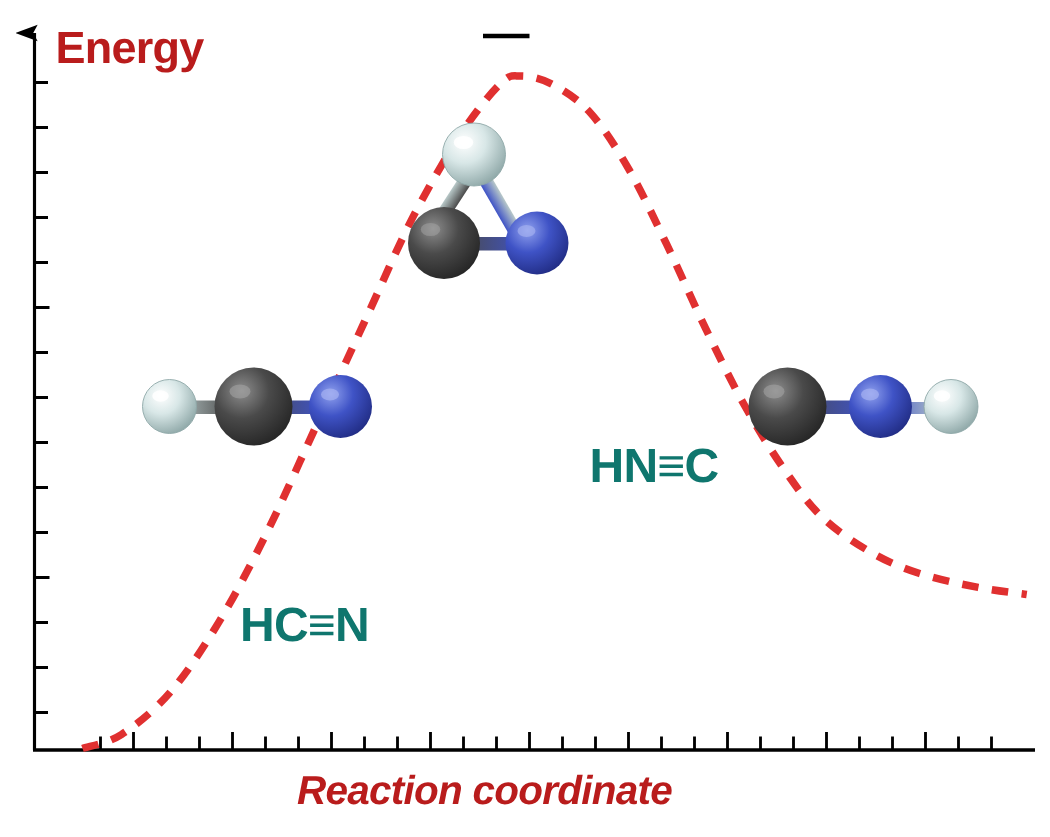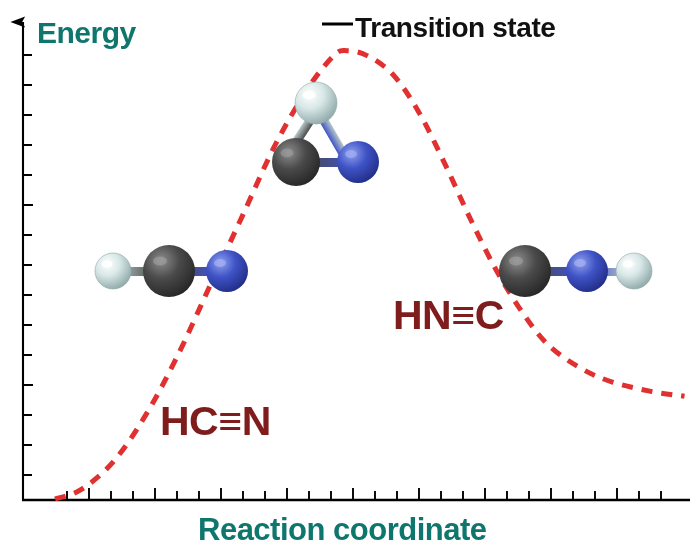--- a/index.html
+++ b/index.html
@@ -22,41 +22,42 @@
     left: 0;
     top: 0;
     width: 700px;
     height: 558px;
   }
 
   .axis-title {
     position: absolute;
     font-family: "Liberation Sans", sans-serif;
     font-weight: bold;
-    color: #0f766e;
+    color: #b91c1c;
     letter-spacing: -0.5px;
     white-space: nowrap;
   }
   #energy-label {
     left: 37px;
     top: 16px;
     font-size: 30px;
   }
   #reaction-label {
     left: 198px;
     top: 512px;
-    font-size: 31px;
+    font-size: 27px;
+    font-style: italic;
   }
 
   .species-label {
     position: absolute;
     font-family: "Liberation Sans", sans-serif;
     font-weight: bold;
-    font-size: 41px;
-    color: #7f1d1d;
+    font-size: 32px;
+    color: #0f766e;
     white-space: nowrap;
     letter-spacing: -0.5px;
   }
   #label-hcn { left: 160px; top: 398px; text-align: right; }
   #label-hnc { left: 393px; top: 292px; }
 
   #ts-annotation {
     position: absolute;
     left: 355px;
     top: 12px;
@@ -170,21 +171,20 @@
     </g>
 
     <path id="energy-curve" d="M 55.0,499.0 C 59.3,497.4 71.2,495.9 80.9,489.7 C 90.7,483.4 102.6,474.1 113.4,461.6 C 124.2,449.2 135.0,432.8 145.8,414.9 C 156.7,397.0 167.5,376.0 178.3,354.2 C 189.1,332.4 199.9,307.5 210.7,284.2 C 221.6,260.8 232.4,237.5 243.2,214.1 C 254.0,190.8 264.8,165.1 275.6,144.1 C 286.5,123.1 298.4,102.8 308.1,88.0 C 317.8,73.3 327.6,61.6 334.1,55.4 C 340.5,49.1 341.6,50.7 347.0,50.7 C 352.4,50.7 358.9,51.5 366.5,55.4 C 374.1,59.2 383.8,64.7 392.5,74.0 C 401.1,83.4 409.8,96.6 418.4,111.4 C 427.1,126.2 435.7,144.9 444.4,162.8 C 453.0,180.7 461.7,200.9 470.3,218.8 C 479.0,236.7 487.6,254.6 496.3,270.2 C 505.0,285.7 513.6,299.7 522.3,312.2 C 530.9,324.7 538.5,335.5 548.2,344.9 C 558.0,354.2 569.9,362.0 580.7,368.2 C 591.5,374.5 601.2,378.4 613.1,382.3 C 625.0,386.1 640.2,389.3 652.1,391.6 C 664.0,393.9 679.1,395.5 684.5,396.3" fill="none" stroke="#e03030" stroke-width="5" stroke-linecap="butt" stroke-dasharray="11 9"></path>
 
     <line x1="322" y1="24" x2="353" y2="24" stroke="#000000" stroke-width="3"></line>
   </svg>
 
   <div class="axis-title" id="energy-label">Energy</div>
   <div class="axis-title" id="reaction-label">Reaction coordinate</div>
 
-  <div id="ts-annotation">Transition state</div>
 
   <div class="species-label" id="label-hcn">HC≡N</div>
   <div class="species-label" id="label-hnc">HN≡C</div>
 
   <svg class="molecule" id="mol-reactant" width="170" height="58" viewBox="0 0 170 58">
     <rect x="26" y="24" width="42" height="9" fill="url(#bondHC)"></rect>
     <rect x="78" y="24" width="50" height="9" fill="url(#bondCN)"></rect>
     <circle cx="25" cy="28" r="18" fill="url(#gradH)"></circle>
     <circle cx="25" cy="28" r="18" fill="none" stroke="#8fa8a8" stroke-width="0.6"></circle>
     <ellipse cx="19" cy="21" rx="5.5" ry="3.8" fill="#ffffff" opacity="0.85"></ellipse>

